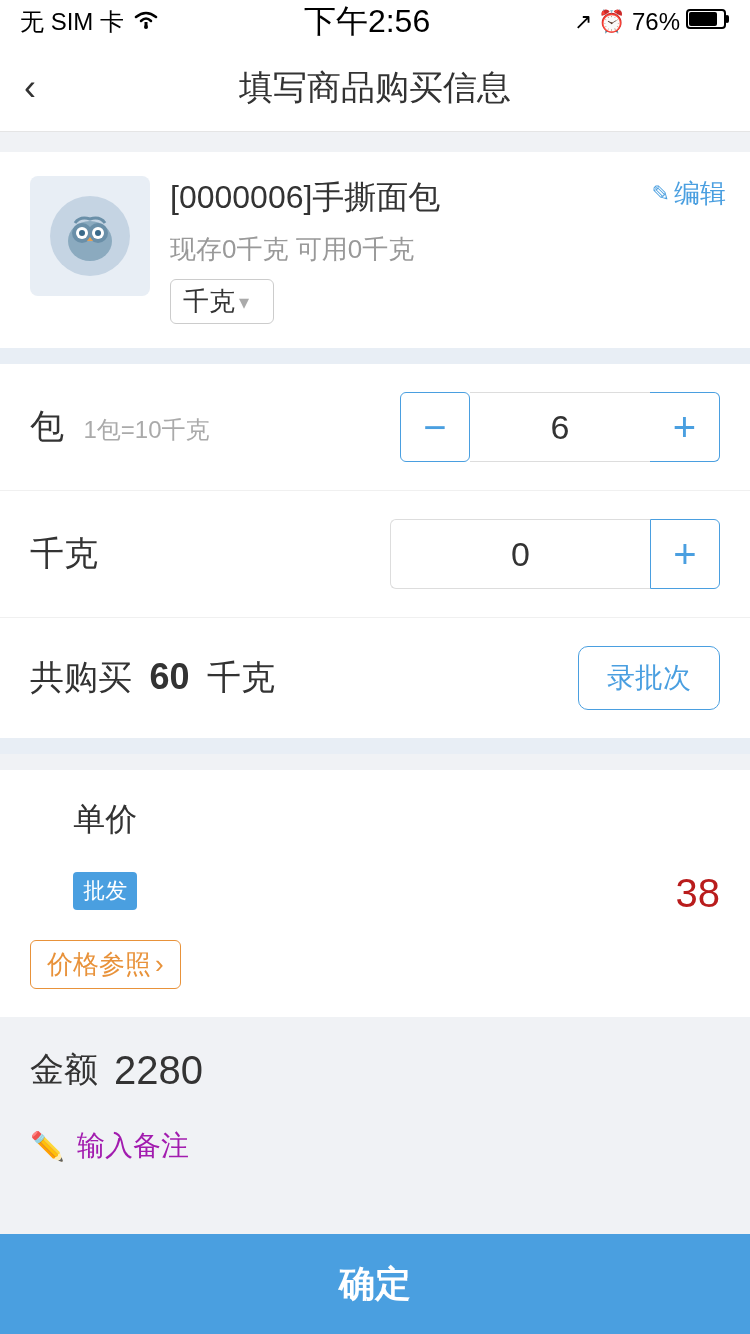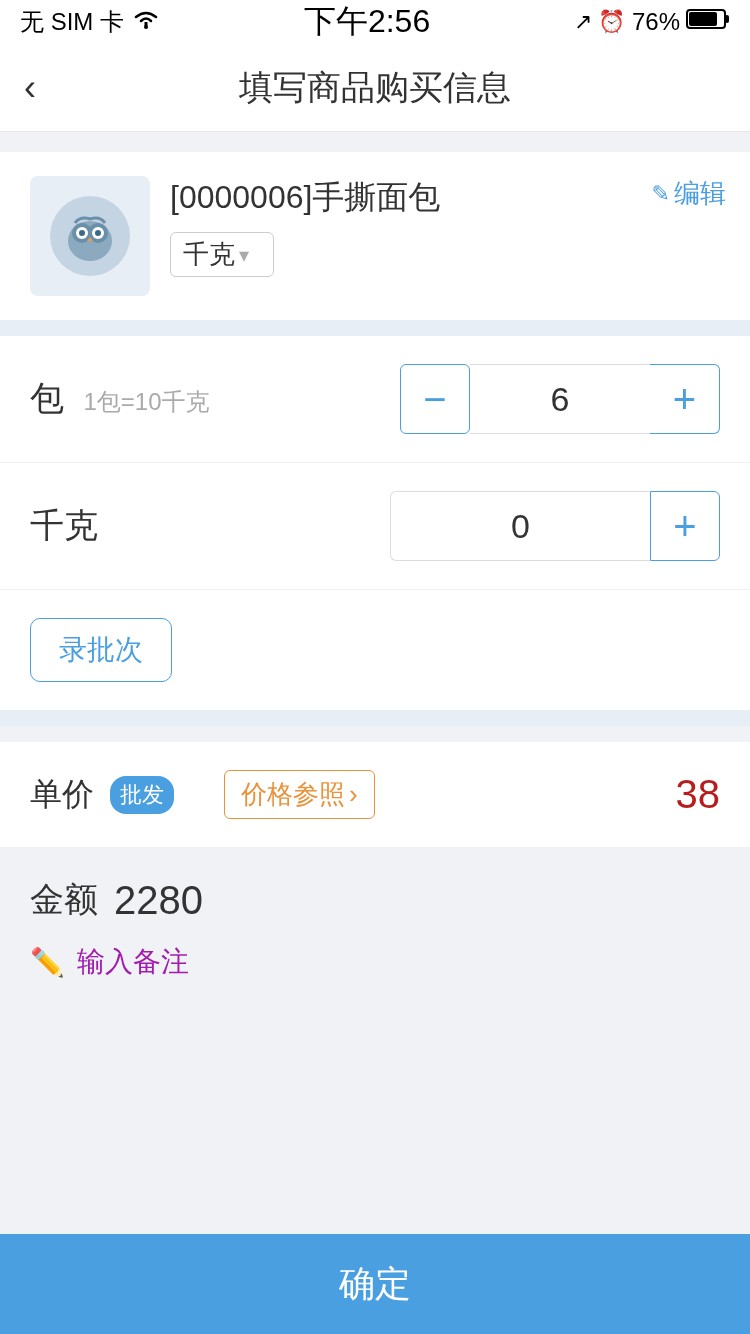--- a/index.html
+++ b/index.html
@@ -236,59 +236,59 @@
       background: #fff;
       margin-top: 16px;
       padding: 28px 30px;
       display: flex;
       align-items: center;
       justify-content: space-between;
     }
     .price-label-group {
       display: flex;
       align-items: center;
-      gap: 16px;
+      gap: 30px;
+      flex-direction: column;
     }
     .price-label { font-size: 32px; color: #333; }
     .price-tag {
       background: #4a9fe0;
       color: #fff;
       font-size: 22px;
       padding: 4px 10px;
-      border-radius: 16px;
+      border-radius: 4px;
     }
     .price-ref-btn {
       border: 1.5px solid #e8923a;
       color: #e8923a;
       background: #fff;
       font-size: 26px;
       padding: 6px 16px;
       border-radius: 6px;
       display: flex;
       align-items: center;
       gap: 4px;
       cursor: pointer;
-      margin-left: 34px;
     }
     .price-value {
       font-size: 40px;
       color: #b91c1c;
       font-weight: 500;
     }
 
     
     .amount-section {
       background: #f0f2f5;
       padding: 30px 30px 20px;
     }
     .amount-row {
       display: flex;
       align-items: center;
       gap: 16px;
-      margin-bottom: 20px;
+      margin-bottom: 34px;
     }
     .amount-label { font-size: 34px; color: #333; }
     .amount-value { font-size: 40px; color: #333; font-weight: 500; }
     .note-row {
       display: flex;
       align-items: center;
       gap: 12px;
       color: #aaa;
       font-size: 28px;
     }
@@ -297,21 +297,21 @@
     
     .confirm-btn {
       position: fixed;
       bottom: 0;
       left: 0;
       width: 750px;
       height: 100px;
       background: #4a9fe0;
       color: #fff;
       font-size: 36px;
-      font-weight: 400;
+      font-weight: 700;
       border: none;
       cursor: pointer;
       display: flex;
       align-items: center;
       justify-content: center;
     }
 
     .bottom-spacer { height: 120px; }
   </style>
 </head>
@@ -361,20 +361,21 @@
         <circle cx="43" cy="32" r="6" fill="#fff"></circle>
         <circle cx="27" cy="32" r="3" fill="#3a6a8a"></circle>
         <circle cx="43" cy="32" r="3" fill="#3a6a8a"></circle>
         <polygon points="35,36 32,40 38,40" fill="#e8a050"></polygon>
         <path d="M20 22 Q25 15 35 18 Q45 15 50 22" stroke="#6a8fa8" stroke-width="3" fill="none"></path>
       </svg>
     </div>
   </div>
   <div class="product-info">
     <div class="product-name">[0000006]手撕面包</div>
+    <div class="product-stock">现存0千克  可用0千克</div>
     <div class="product-unit-row">
       <div class="unit-dropdown">
         <span>千克</span>
         <span style="font-size:20px;color:#aaa;">▾</span>
       </div>
     </div>
   </div>
   <div class="edit-btn">
     <span style="font-size:22px;">✎</span>
     <span>编辑</span>
@@ -399,20 +400,25 @@
   <div class="input-row">
     <div class="input-label">千克</div>
     <div class="stepper">
       <input class="stepper-input-simple" type="text" value="0" style="">
       <div class="stepper-btn-right">+</div>
     </div>
   </div>
 </div>
 
 <div class="total-row">
+  <div class="total-text">
+    <span>共购买</span>
+    <span style="color:#333;font-weight:600;margin:0 8px;font-size:36px;">60</span>
+    <span>千克</span>
+  </div>
   <button class="batch-btn">录批次</button>
 </div>
 
 <div class="section-sep"></div>
 
 <div class="price-section">
   <div class="price-label-group">
     <span class="price-label">单价</span>
     <span class="price-tag">批发</span>
     <button class="price-ref-btn">

